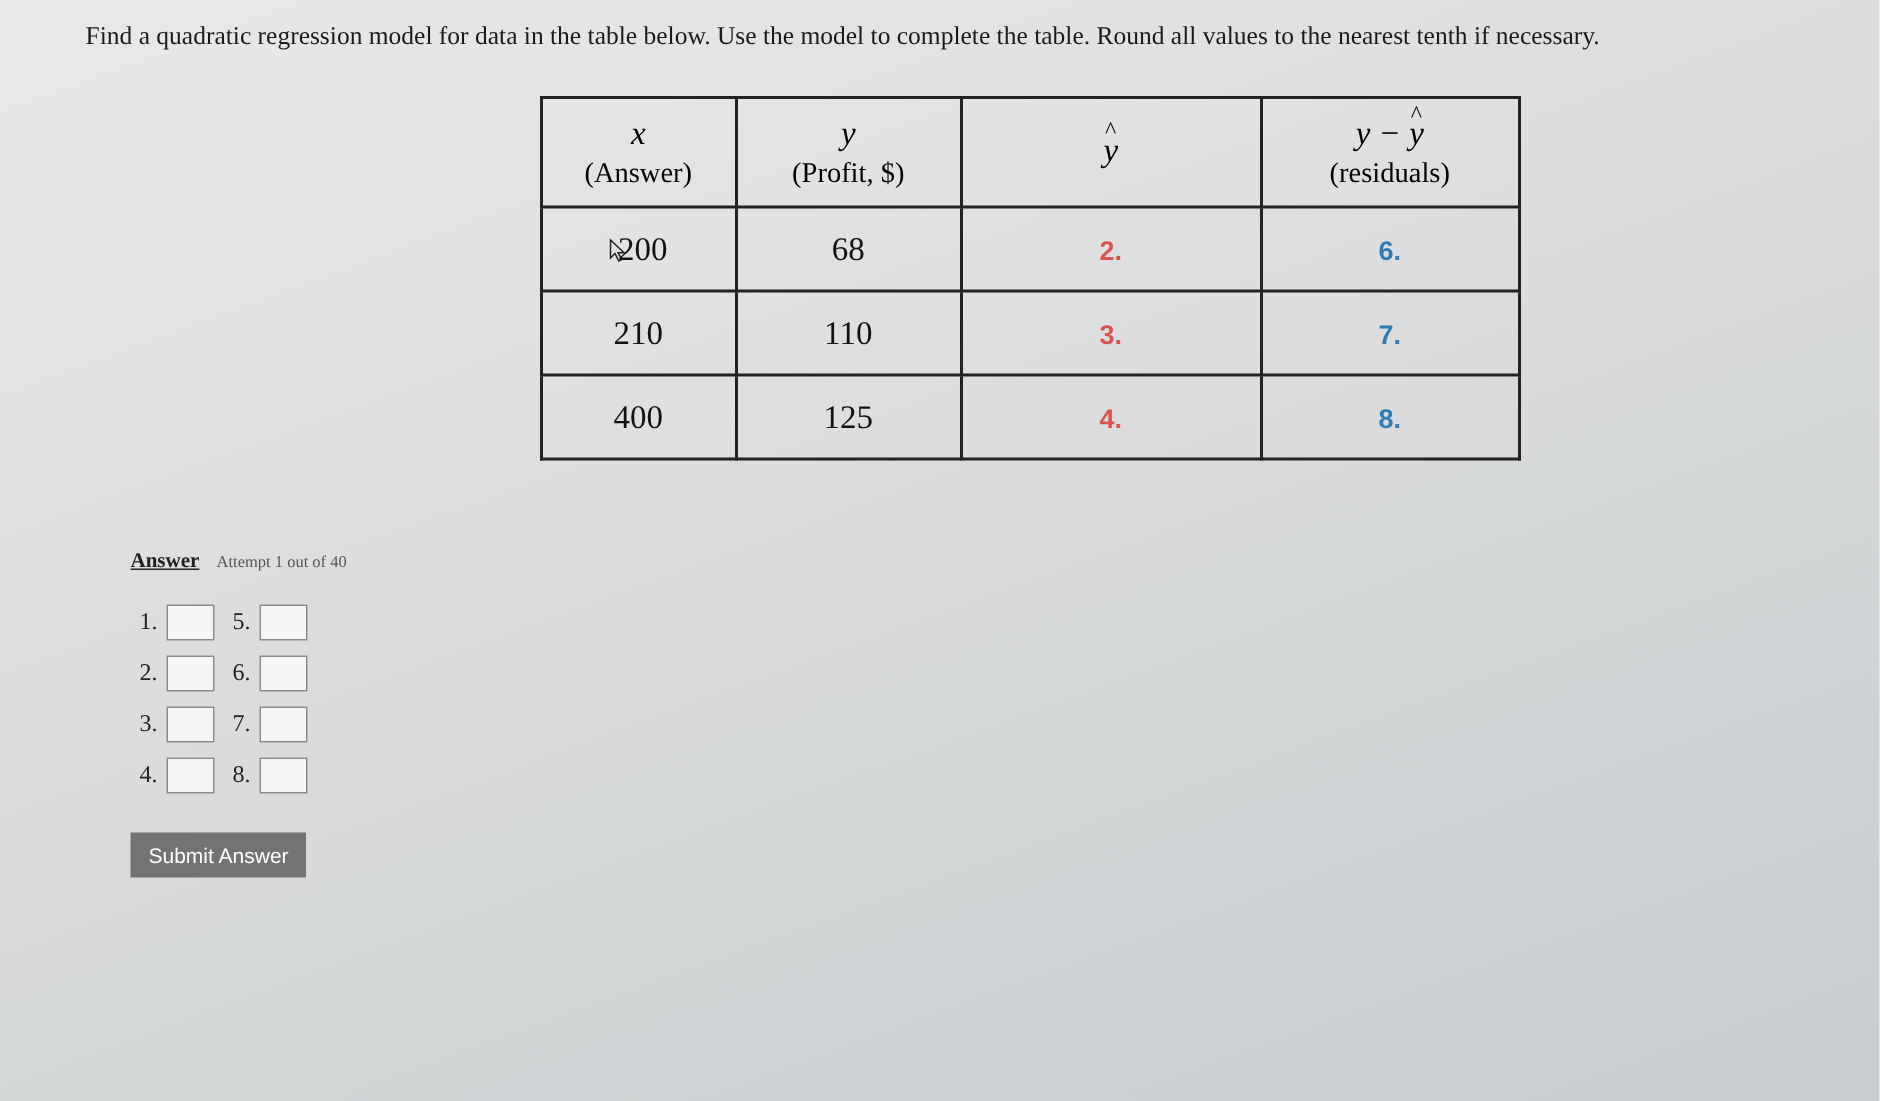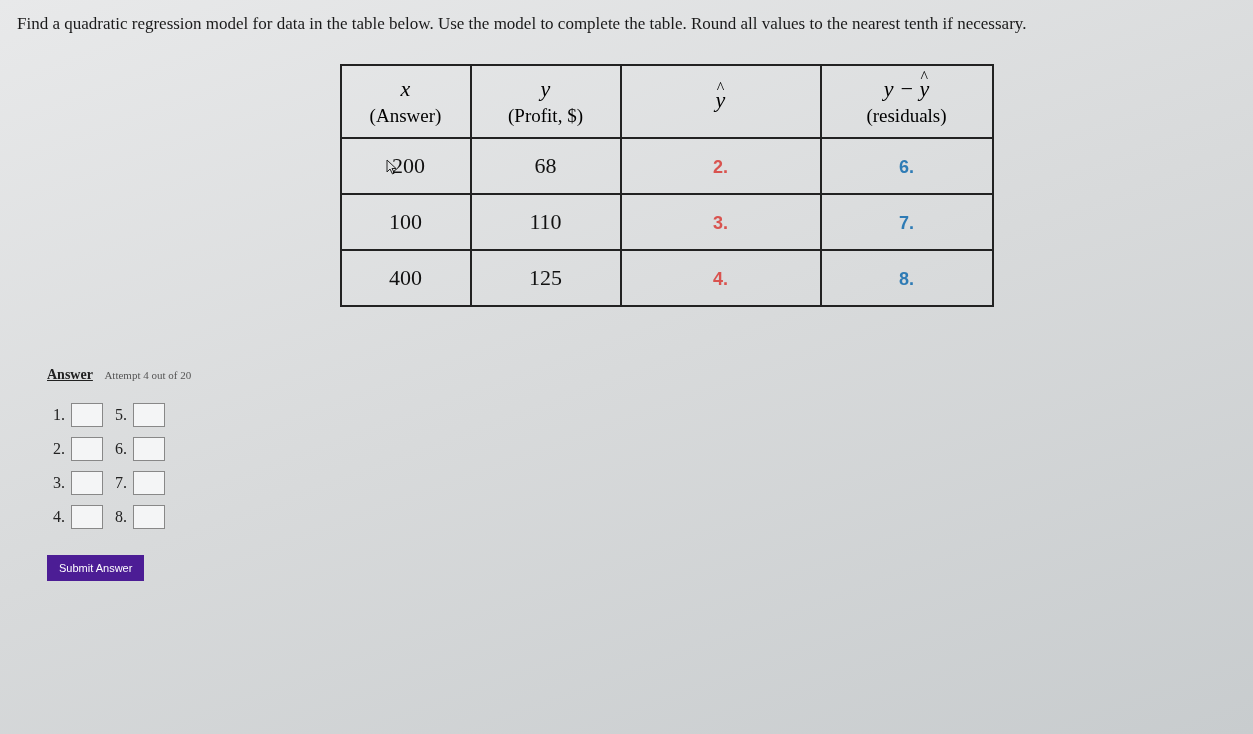--- a/index.html
+++ b/index.html
@@ -6,20 +6,21 @@
   body {
     font-family: Georgia, 'Times New Roman', serif;
     background: linear-gradient(160deg, #e8e9ea 0%, #d8dadb 50%, #c8ccce 100%);
     width: 1253px;
     height: 734px;
     position: relative;
     overflow: hidden;
   }
   .page {
     padding: 12px 17px;
+    margin-left: 40px;
   }
   .prompt {
     font-size: 17px;
     color: #1a1a1a;
     margin-bottom: 28px;
     line-height: 1.4;
     font-family: Georgia, serif;
   }
   .data-table-wrap {
     display: flex;
@@ -104,24 +105,24 @@
   }
   .answer-grid input {
     width: 32px;
     height: 24px;
     border: 1px solid #888;
     background: #f4f5f6;
     font-size: 14px;
     padding: 2px;
   }
   .submit-btn {
-    background: #4c1d95;
+    background: #737373;
     color: #fff;
     border: none;
-    font-size: 11px;
+    font-size: 14px;
     padding: 7px 12px;
     font-family: Arial, sans-serif;
     cursor: pointer;
   }
   .cursor-icon {
     display:inline-block;
     width:12px; height:16px;
     vertical-align: -2px;
     margin-right: -6px;
   }
@@ -161,39 +162,39 @@
           <td>
             <svg class="cursor-icon" viewBox="0 0 12 16">
                 <path d="M1 1 L1 13 L4 10 L6.5 15 L8.5 14 L6 9.5 L10 9.5 Z" fill="none" stroke="#222" stroke-width="1"></path>
               </svg><span>200</span>
           </td>
           <td>68</td>
           <td><span class="placeholder ph-red">2.</span></td>
           <td><span class="placeholder ph-blue">6.</span></td>
         </tr>
         <tr>
-          <td>100</td>
+          <td>210</td>
           <td>110</td>
           <td><span class="placeholder ph-red">3.</span></td>
           <td><span class="placeholder ph-blue">7.</span></td>
         </tr>
         <tr>
           <td>400</td>
           <td>125</td>
           <td><span class="placeholder ph-red">4.</span></td>
           <td><span class="placeholder ph-blue">8.</span></td>
         </tr>
       </tbody>
     </table>
   </div>
 
   <div class="answer-section">
     <div class="answer-header">
       <span class="label">Answer</span>
-      <span class="attempt">Attempt 4 out of 20</span>
+      <span class="attempt">Attempt 1 out of 40</span>
     </div>
 
     <div class="answer-grid">
       <span class="num">1.</span>
       <input type="text" style="">
       <span class="num">5.</span>
       <input type="text" style="">
 
       <span class="num">2.</span>
       <input type="text" style="">

